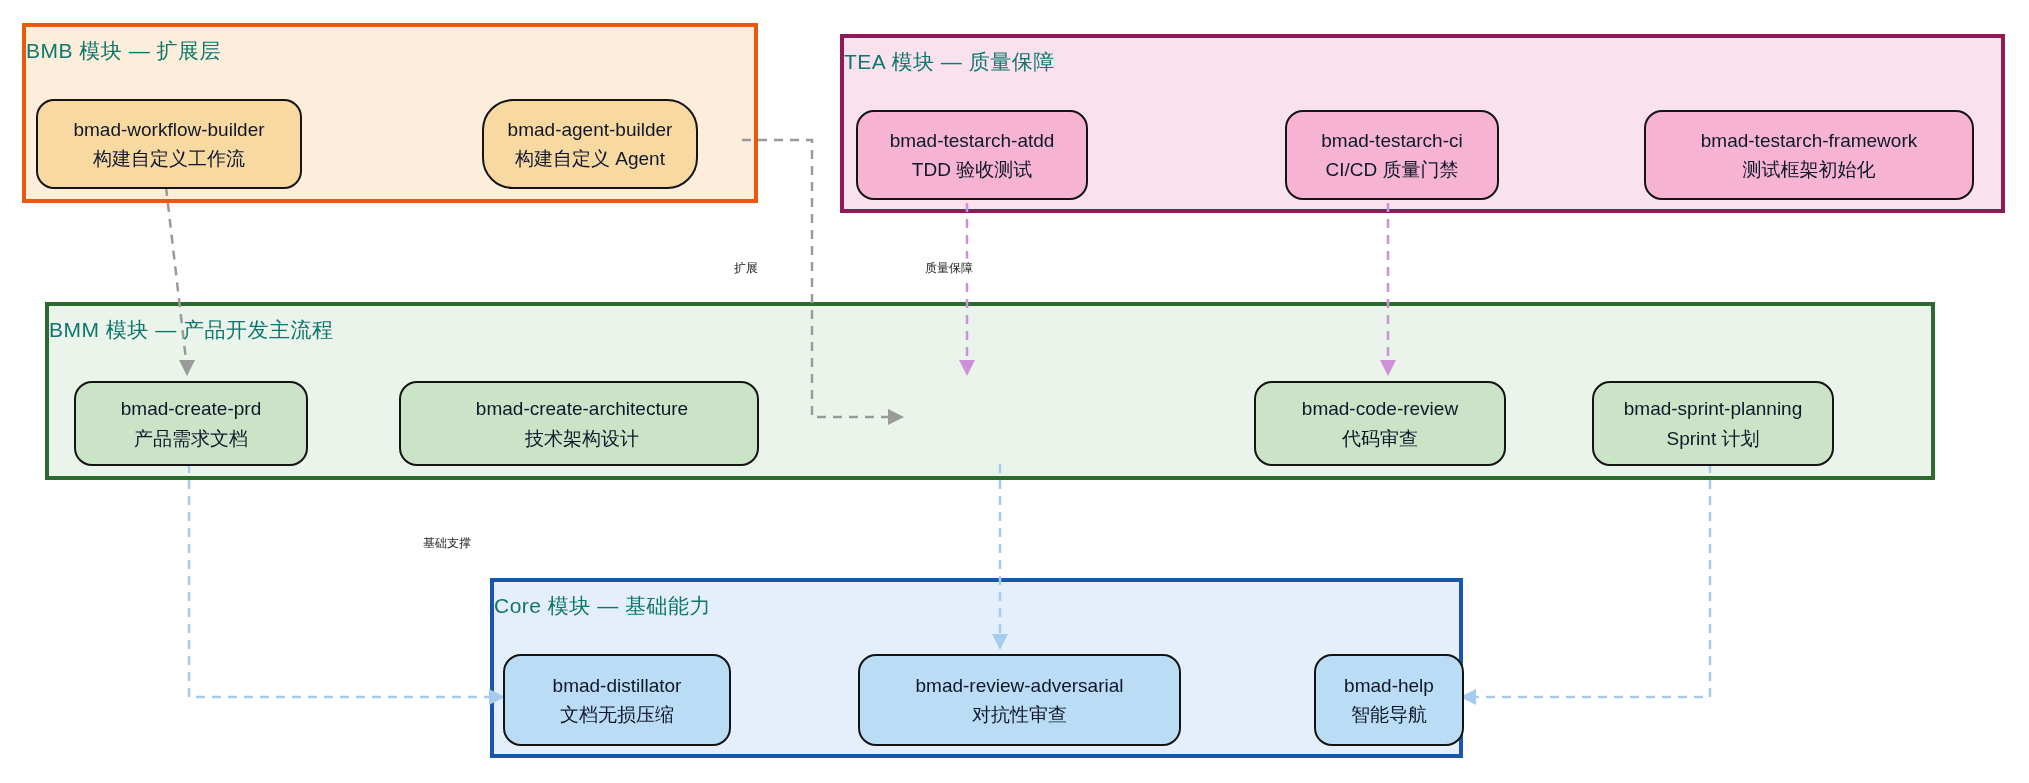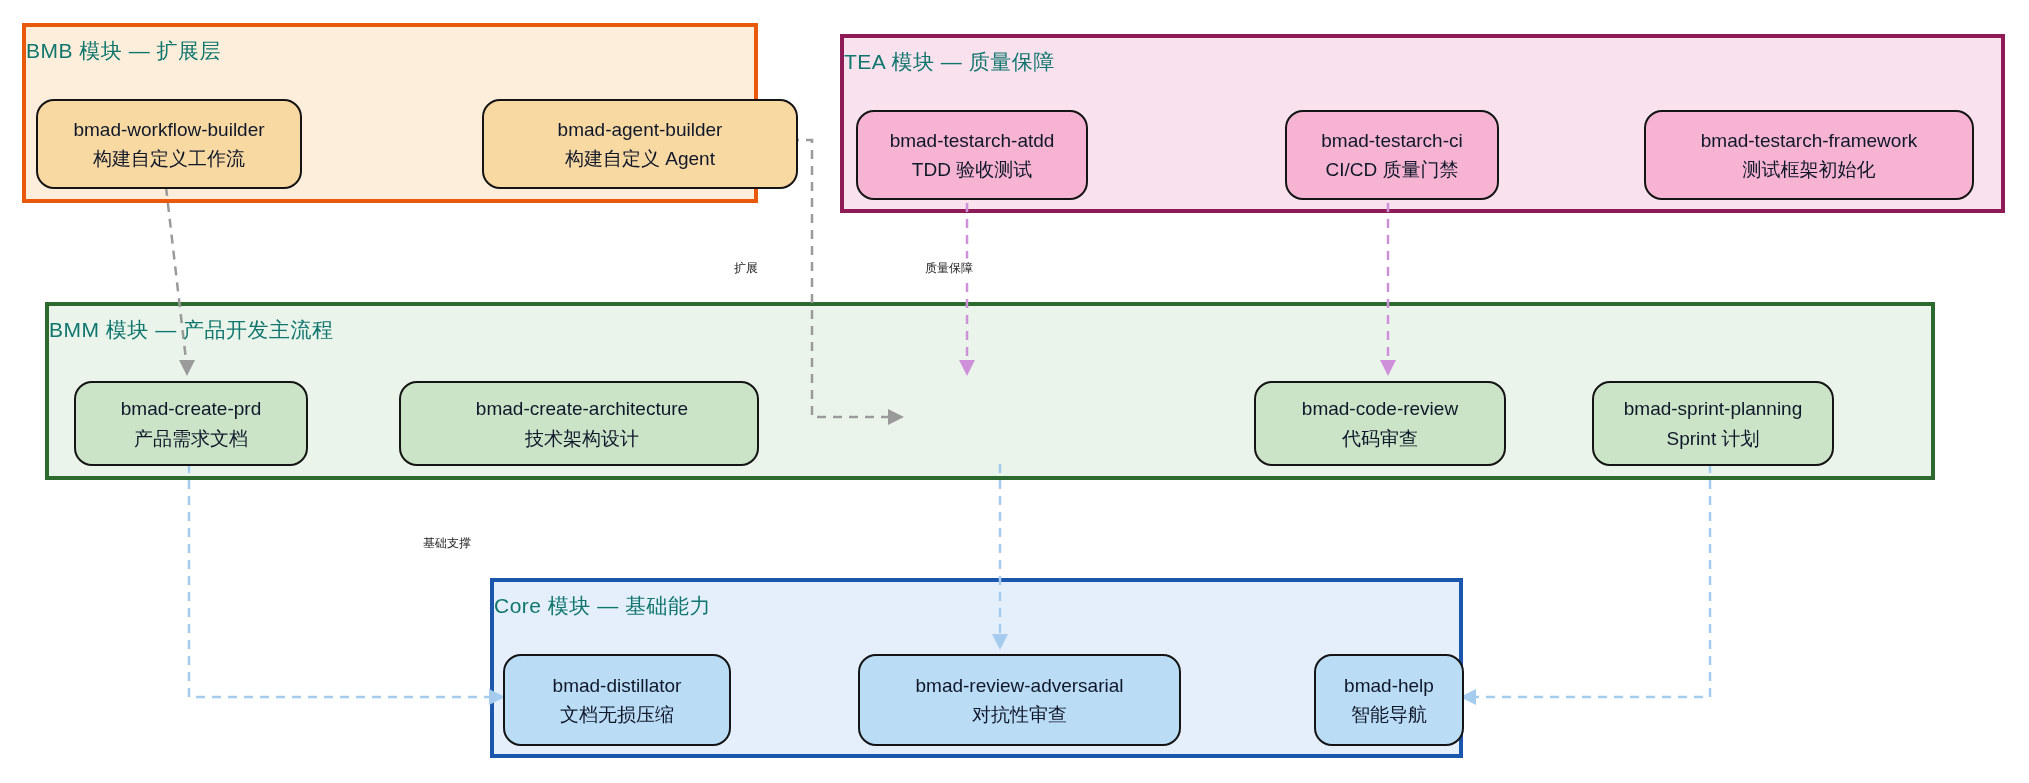--- a/index.html
+++ b/index.html
@@ -44,21 +44,21 @@
 <body>
 
 <div class="canvas">
 
   <div class="group g-bmb" style="left:22px;top:23px;width:736px;height:180px;">
     <div class="group-title">BMB 模块 — 扩展层</div>
     <div class="node" style="left:10px;top:72px;width:266px;height:90px;">
       <span>bmad-workflow-builder</span>
       <span>构建自定义工作流</span>
     </div>
-    <div class="node" style="left:456px;top:72px;width:316px;height:90px;">
+    <div class="node" style="left:456px;top:72px;width:216px;height:90px;border-radius:31px;">
       <span>bmad-agent-builder</span>
       <span>构建自定义 Agent</span>
     </div>
   </div>
 
   <div class="group g-tea" style="left:840px;top:34px;width:1165px;height:179px;">
     <div class="group-title">TEA 模块 — 质量保障</div>
     <div class="node" style="left:12px;top:72px;width:232px;height:90px;">
       <span>bmad-testarch-atdd</span>
       <span>TDD 验收测试</span>

